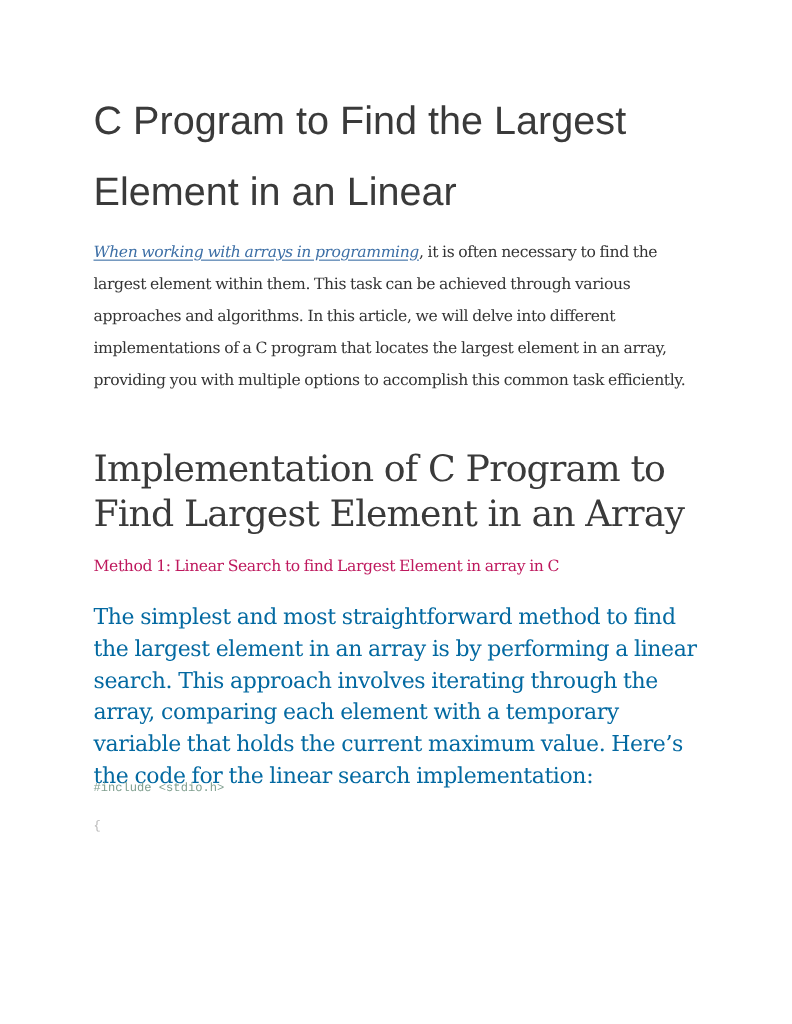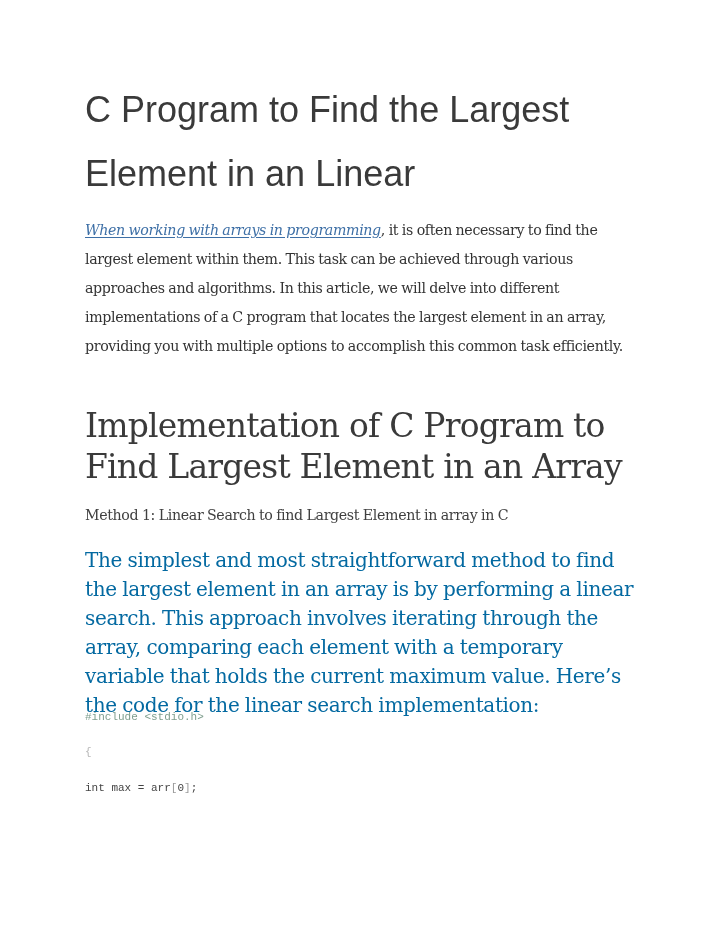--- a/index.html
+++ b/index.html
@@ -66,21 +66,21 @@
     .h3 {
       position: absolute;
       left: 0;
       top: 502px;
       width: 560px;
       margin: 0;
       font-family: "DejaVu Serif", serif;
       font-weight: normal;
       font-size: 14.2px;
       line-height: 26px;
-      color: #404040;
+      color: #be185d;
       letter-spacing: -0.35px;
       word-spacing: -0.5px;
     }
     .para2 {
       position: absolute;
       left: 0;
       top: 546px;
       width: 560px;
       margin: 0;
       font-family: "DejaVu Serif", serif;
@@ -120,15 +120,14 @@
 
   <h2 class="h2">Implementation of C Program to Find Largest Element in an Array</h2>
 
   <h3 class="h3">Method 1: Linear Search to find Largest Element in array in C</h3>
 
   <p class="para2">The simplest and most straightforward method to find the largest element in an array is by performing a linear search. This approach involves iterating through the array, comparing each element with a temporary variable that holds the current maximum value. Here’s the code for the linear search implementation:</p>
 
   <div class="code">
     <div class="code-line include">#include &lt;stdio.h&gt;</div>
     <div class="code-line brace">{</div>
-    <div class="code-line"><span>int max = arr</span><span class="punct">[</span><span>0</span><span class="punct">]</span><span>;</span></div>
   </div>
 </div>
 
 </body></html>

